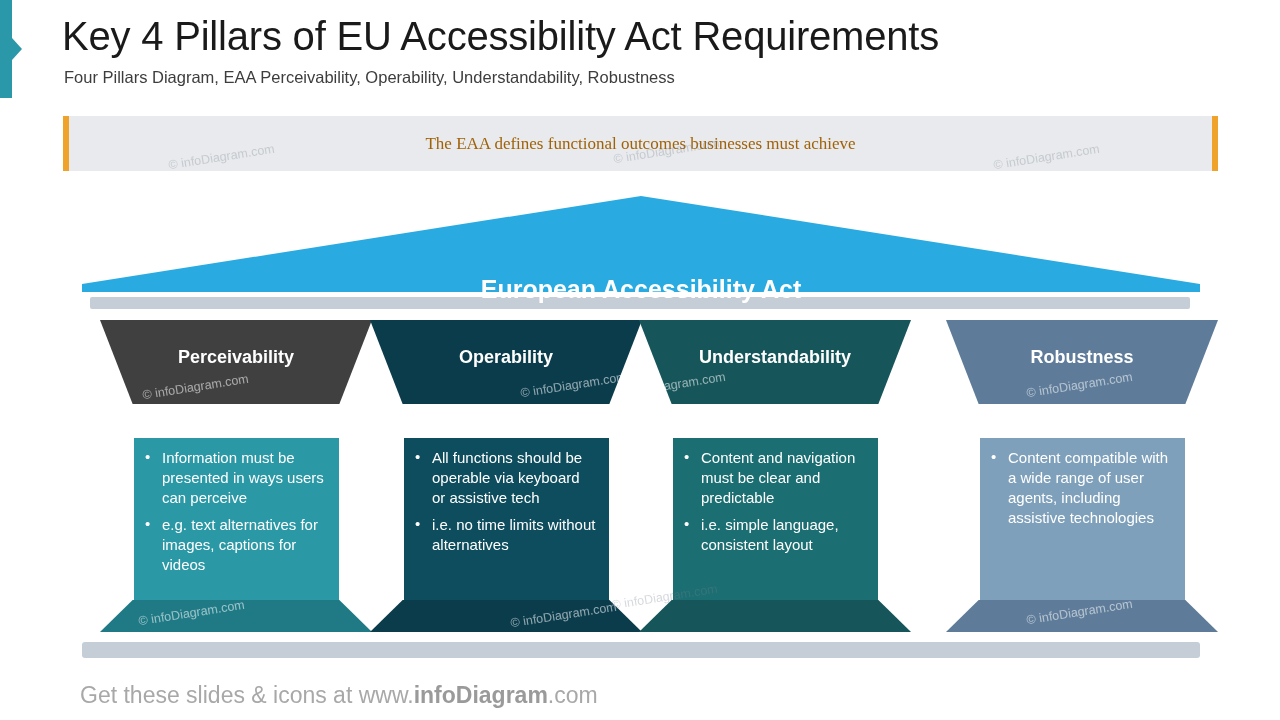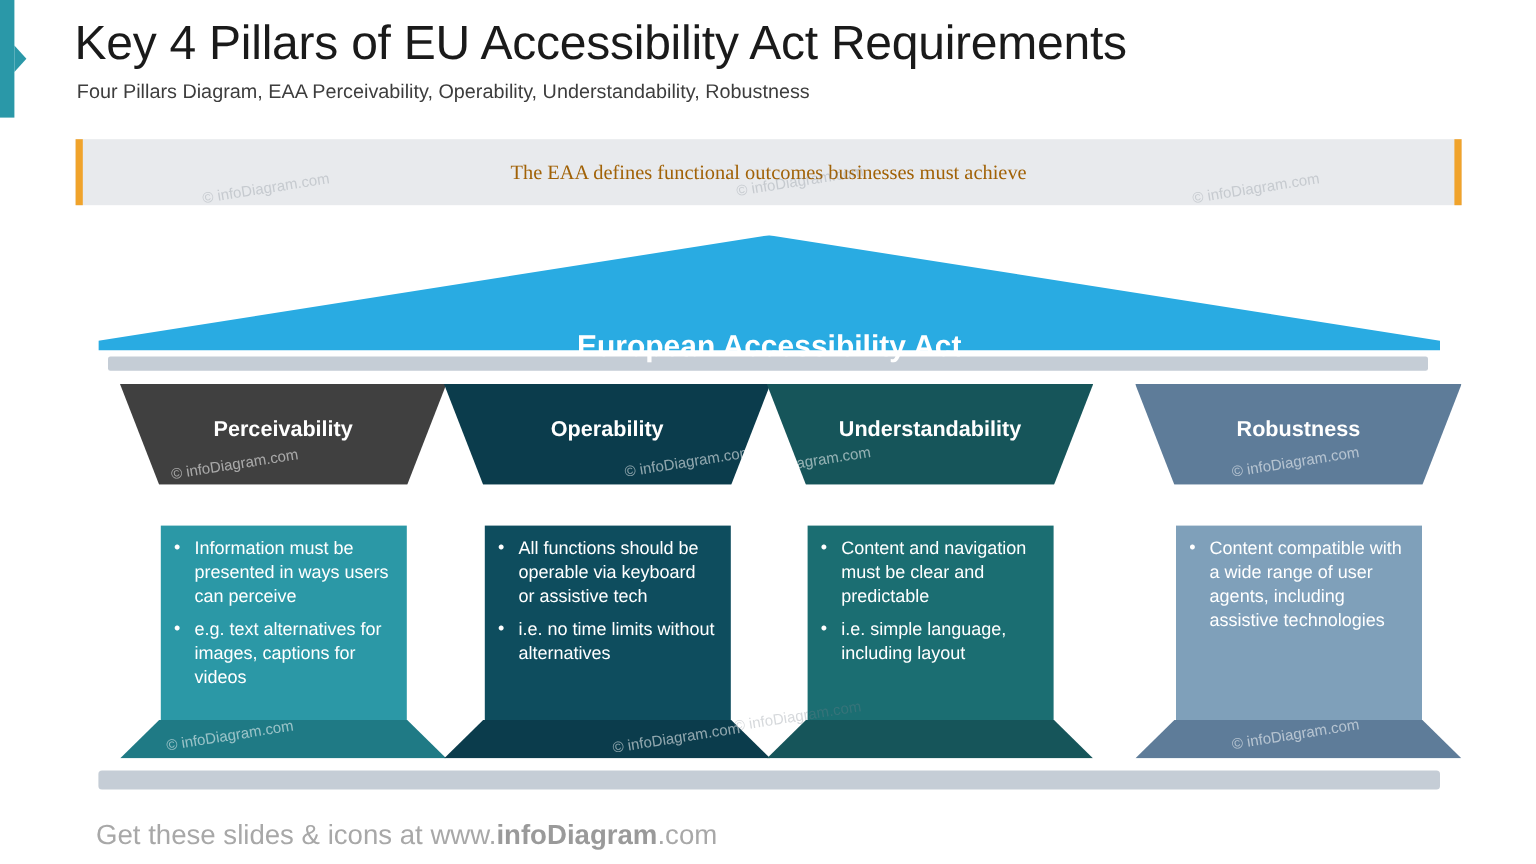--- a/index.html
+++ b/index.html
@@ -298,21 +298,21 @@
     </div>
 
     <div class="pillar p2">
       <div class="capital" style="background:#16555A;">
         <div class="capital-label">Understandability</div>
       </div>
       <div class="wm" style="left:-20px; top:58px;">© infoDiagram.com</div>
       <div class="shaft" style="background:#1B6E72;">
         <ul>
           <li>Content and navigation must be clear and predictable</li>
-          <li>i.e. simple language, including layout</li>
+          <li>i.e. simple language, consistent layout</li>
         </ul>
       </div>
       <div class="base" style="background:#16555A;"></div>
       <div class="wm dark" style="left:-28px; top:270px;">© infoDiagram.com</div>
     </div>
 
     <div class="pillar p3">
       <div class="capital" style="background:#5E7C99;">
         <div class="capital-label">Robustness</div>
       </div>

